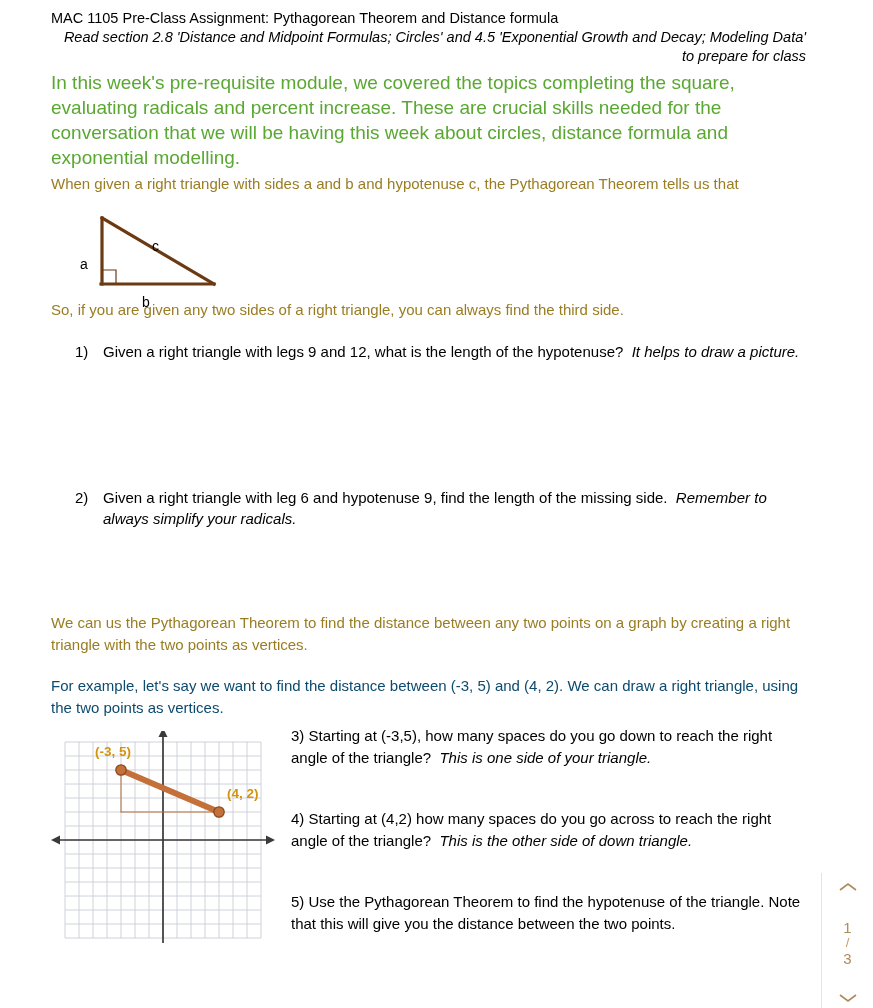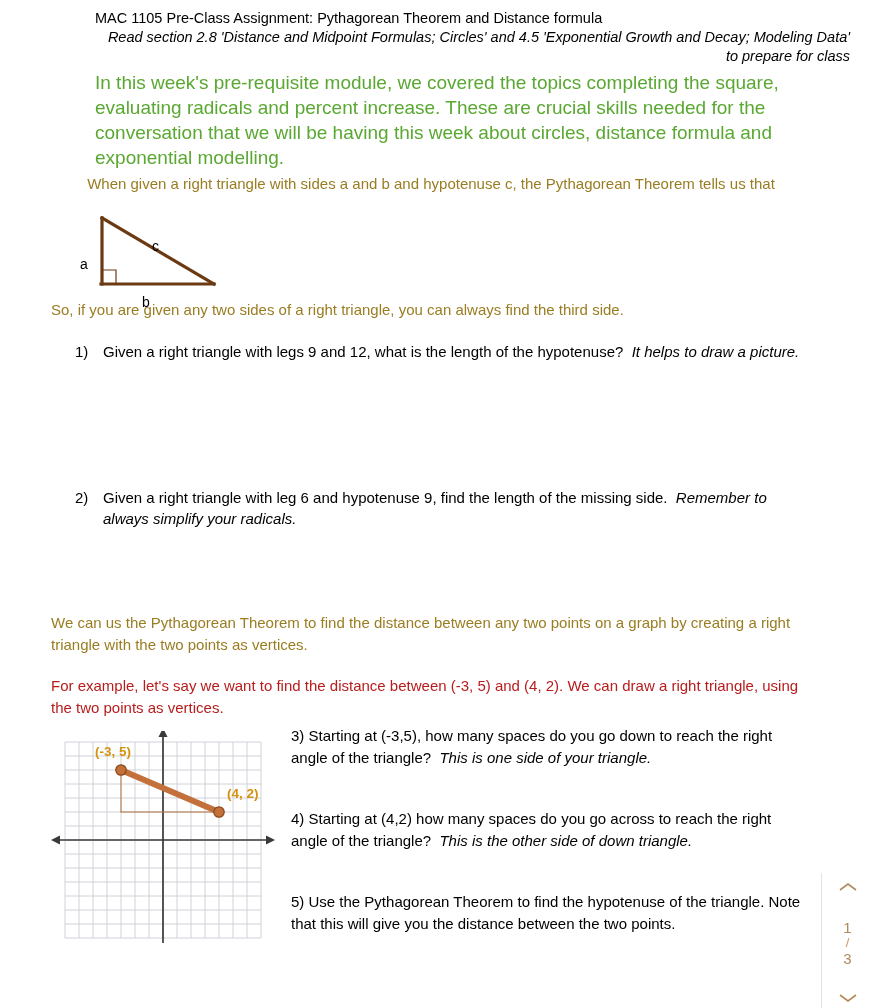--- a/index.html
+++ b/index.html
@@ -18,21 +18,20 @@
     background: #ffffff;
     overflow: hidden;
   }
 
   
   .doc {
     position: absolute;
     left: 51px;
     top: 8px;
     width: 755px;
-    margin-left: 44px;
   }
   .title-line {
     font-size: 14.5px;
     line-height: 20px;
     color: #000;
   }
   .read-line {
     font-size: 14.5px;
     line-height: 19px;
     font-style: italic;
@@ -142,21 +141,21 @@
 <body>
 
 <div id="page">
 
   <div class="doc">
     <div class="title-line">MAC 1105 Pre-Class Assignment: Pythagorean Theorem and Distance formula</div>
     <div class="read-line">Read section 2.8 'Distance and Midpoint Formulas; Circles' and 4.5 'Exponential Growth and Decay; Modeling Data' to prepare for class</div>
     <div class="green-para">In this week's pre-requisite module, we covered the topics completing the square, evaluating radicals and percent increase. These are crucial skills needed for the conversation that we will be having this week about circles, distance formula and exponential modelling.</div>
   </div>
 
-  <div class="amber-line" style="position:absolute;left:51px;top:173px;width:760px;text-align:center;">When given a right triangle with sides a and b and hypotenuse c, the Pythagorean Theorem tells us that</div>
+  <div class="amber-line" style="position:absolute;left:51px;top:173px;width:760px;">When given a right triangle with sides a and b and hypotenuse c, the Pythagorean Theorem tells us that</div>
 
   <div class="tri-wrap">
     <svg width="200" height="92" viewBox="0 0 200 92">
 
       <line x1="32" y1="6" x2="32" y2="72" stroke="#6b3a12" stroke-width="3.2" stroke-linecap="square"></line>
 
       <line x1="31" y1="72" x2="144" y2="72" stroke="#6b3a12" stroke-width="3.2" stroke-linecap="square"></line>
 
       <line x1="32" y1="6" x2="144" y2="72" stroke="#6b3a12" stroke-width="3.2" stroke-linecap="square"></line>
 
@@ -174,21 +173,21 @@
     <span class="q-body"><span>Given a right triangle with legs 9 and 12, what is the length of the hypotenuse?</span>&nbsp;&nbsp;<i>It helps to draw a picture.</i></span>
   </div>
 
   <div class="q-row" style="left:75px;top:487px;width:730px;">
     <span class="q-num">2)</span>
     <span class="q-body"><span>Given a right triangle with leg 6 and hypotenuse 9, find the length of the missing side.</span>&nbsp;&nbsp;<i>Remember to always simplify your radicals.</i></span>
   </div>
 
   <div class="amber-line" style="position:absolute;left:51px;top:612px;width:745px;">We can us the Pythagorean Theorem to find the distance between any two points on a graph by creating a right triangle with the two points as vertices.</div>
 
-  <div style="position:absolute;left:51px;top:675px;width:748px;font-size:15px;line-height:22px;color:#b91c1c;">For example, let's say we want to find the distance between (-3, 5) and (4, 2).  We can draw a right triangle, using the two points as vertices.</div>
+  <div style="position:absolute;left:51px;top:675px;width:748px;font-size:15px;line-height:22px;color:#0c4a6e;">For example, let's say we want to find the distance between (-3, 5) and (4, 2).  We can draw a right triangle, using the two points as vertices.</div>
 
   <div class="graph">
     <svg id="graph-svg" width="228" height="212" viewBox="0 0 228 212">
         <g>
           <line x1="15" y1="11" x2="15" y2="207" stroke="#c9cdd6" stroke-width="0.9"></line>
           <line x1="29" y1="11" x2="29" y2="207" stroke="#c9cdd6" stroke-width="0.9"></line>
           <line x1="43" y1="11" x2="43" y2="207" stroke="#c9cdd6" stroke-width="0.9"></line>
           <line x1="57" y1="11" x2="57" y2="207" stroke="#c9cdd6" stroke-width="0.9"></line>
           <line x1="71" y1="11" x2="71" y2="207" stroke="#c9cdd6" stroke-width="0.9"></line>
           <line x1="85" y1="11" x2="85" y2="207" stroke="#c9cdd6" stroke-width="0.9"></line>

